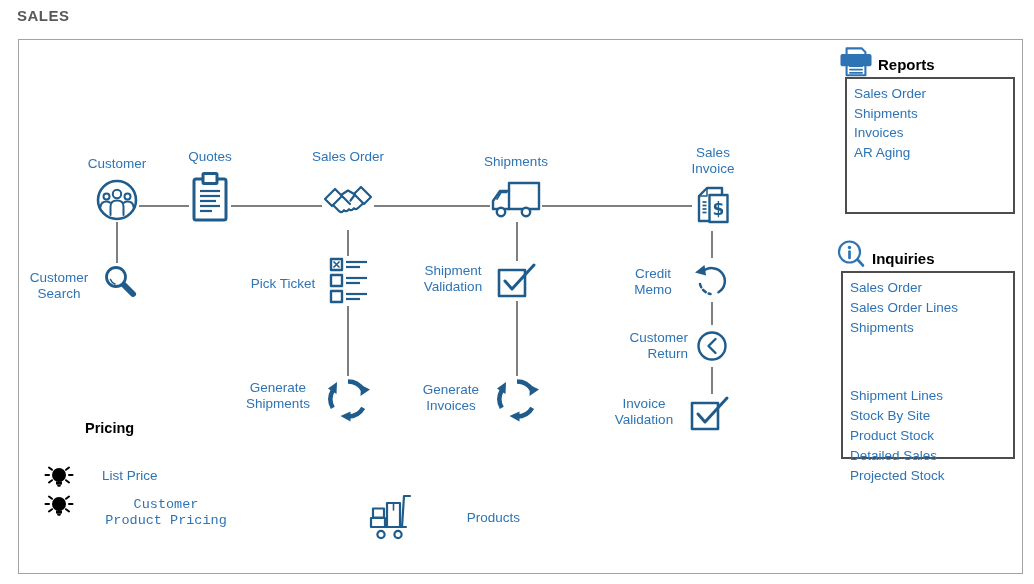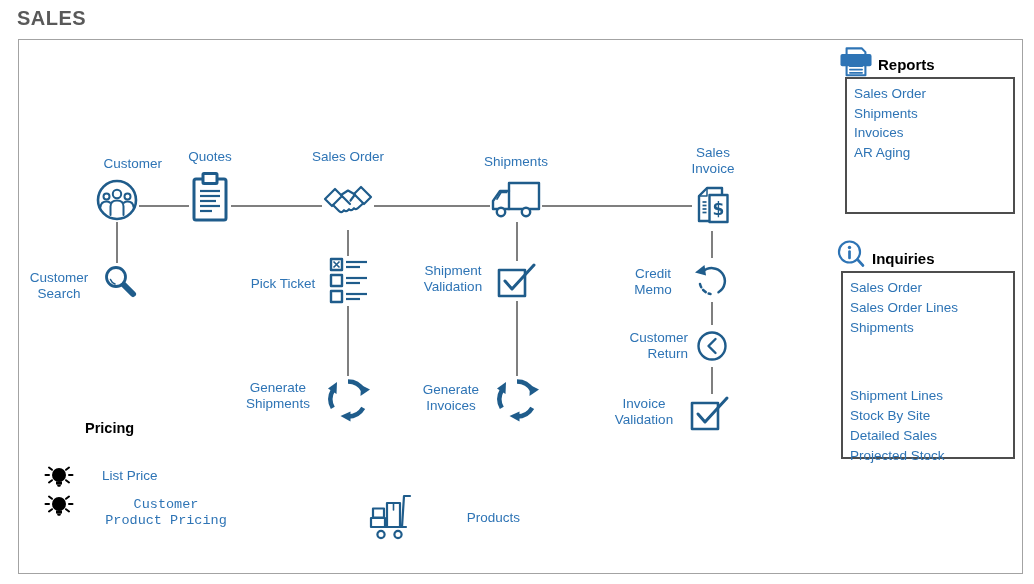--- a/index.html
+++ b/index.html
@@ -1,19 +1,19 @@
 <!DOCTYPE html>
 <html><head>
 <meta charset="utf-8">
 <style>
   html,body{margin:0;padding:0;background:#fff;}
   body{width:1034px;height:584px;position:relative;overflow:hidden;
        font-family:"Liberation Sans","DejaVu Sans",sans-serif;}
   .abs{position:absolute;}
-  #page-title{left:17px;top:7px;font-size:20px;font-weight:bold;color:#595959;letter-spacing:.5px;}
+  #page-title{left:17px;top:7px;font-size:15px;font-weight:bold;color:#595959;letter-spacing:.5px;}
   #main-box{left:18px;top:39px;width:1003px;height:533px;border:1.5px solid #a3a3a3;z-index:0;}
   .hline,.vline{background:#7f7f7f;z-index:1;}
   .icon-box{background:#fff;z-index:2;display:flex;align-items:center;justify-content:center;}
   .icon-box svg{width:100%;height:100%;display:block;}
   .node-label{color:#2e74b5;font-size:13.5px;text-align:center;line-height:1.18;z-index:3;}
   .heading{font-weight:bold;color:#000;z-index:3;}
   .panel-box{border:2px solid #4d4d4d;background:#fff;z-index:2;padding:5px 7px;box-sizing:border-box;}
   .panel-box .link{color:#2e74b5;font-size:13.5px;line-height:19.5px;white-space:nowrap;}
   .st{stroke:#1f5c8b;fill:none;stroke-linecap:round;stroke-linejoin:round;}
   .stq{stroke:#1f5c8b;fill:none;stroke-linecap:butt;}
@@ -30,21 +30,21 @@
 
 <div class="abs" id="page-title">SALES</div>
 <div class="abs" id="main-box"></div>
 
 <div class="abs hline" style="left:117px;top:205px;width:596px;height:2px;"></div>
 <div class="abs vline" style="left:116px;top:222px;width:2px;height:60px;"></div>
 <div class="abs vline" style="left:347px;top:228px;width:2px;height:158px;"></div>
 <div class="abs vline" style="left:516px;top:220px;width:2px;height:166px;"></div>
 <div class="abs vline" style="left:711px;top:229px;width:2px;height:176px;"></div>
 
-<div class="abs node-label" style="left:72px;top:156px;width:90px;text-align:right;">Customer</div>
+<div class="abs node-label" style="left:72px;top:156px;width:90px;">Customer</div>
 <div class="abs icon-box" style="left:95px;top:178px;width:44px;height:44px;">
   <svg viewBox="0 0 44 44">
     <circle class="st" cx="22" cy="22" r="19" stroke-width="2.6"></circle>
     <circle class="st" cx="22" cy="16" r="4.2" stroke-width="2"></circle>
     <path class="st" d="M15.5 37 V28.5 Q15.5 22.5 22 22.5 Q28.5 22.5 28.5 28.5 V37" stroke-width="2"></path>
     <circle class="st" cx="11.5" cy="18.5" r="3" stroke-width="2"></circle>
     <path class="st" d="M5.5 29 Q6 23.5 11.5 23.5 Q13.6 23.5 15 24.6" stroke-width="2"></path>
     <circle class="st" cx="32.5" cy="18.5" r="3" stroke-width="2"></circle>
     <path class="st" d="M38.5 29 Q38 23.5 32.5 23.5 Q30.4 23.5 29 24.6" stroke-width="2"></path>
   </svg>
@@ -257,15 +257,16 @@
     <path class="st2" d="M21.5 19.5 L27 25.5" stroke-width="2.6"></path>
   </svg>
 </div>
 <div class="abs heading" style="left:872px;top:250px;font-size:15px;">Inquiries</div>
 <div class="abs panel-box" style="left:841px;top:271px;width:174px;height:188px;">
   <div class="link" style="line-height:20px;">Sales Order</div>
   <div class="link" style="line-height:20px;">Sales Order Lines</div>
   <div class="link" style="line-height:20px;">Shipments</div>
   <div class="link" style="line-height:20px;margin-top:48px;">Shipment Lines</div>
   <div class="link" style="line-height:20px;">Stock By Site</div>
+  <div class="link" style="line-height:20px;">Product Stock</div>
   <div class="link" style="line-height:20px;">Detailed Sales</div>
   <div class="link" style="line-height:20px;">Projected Stock</div>
 </div>
 
 </body></html>

